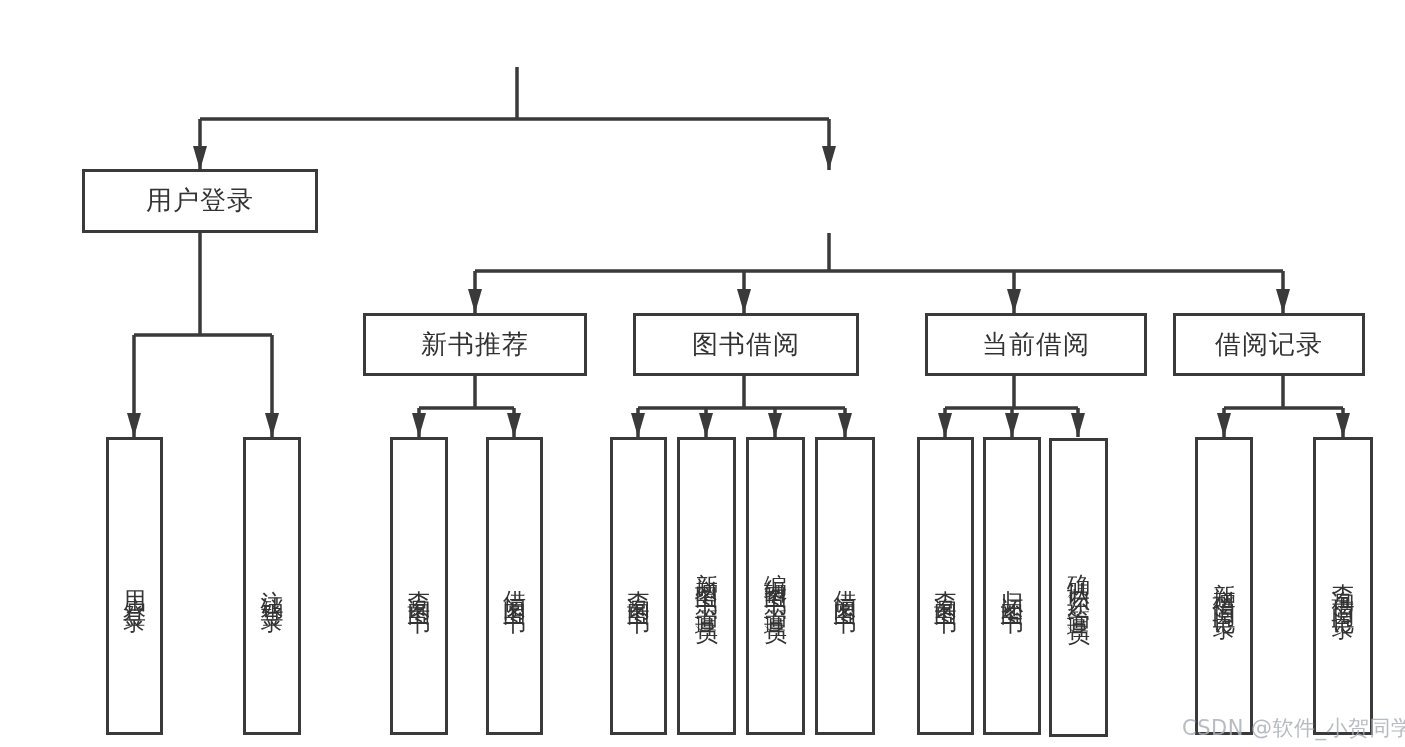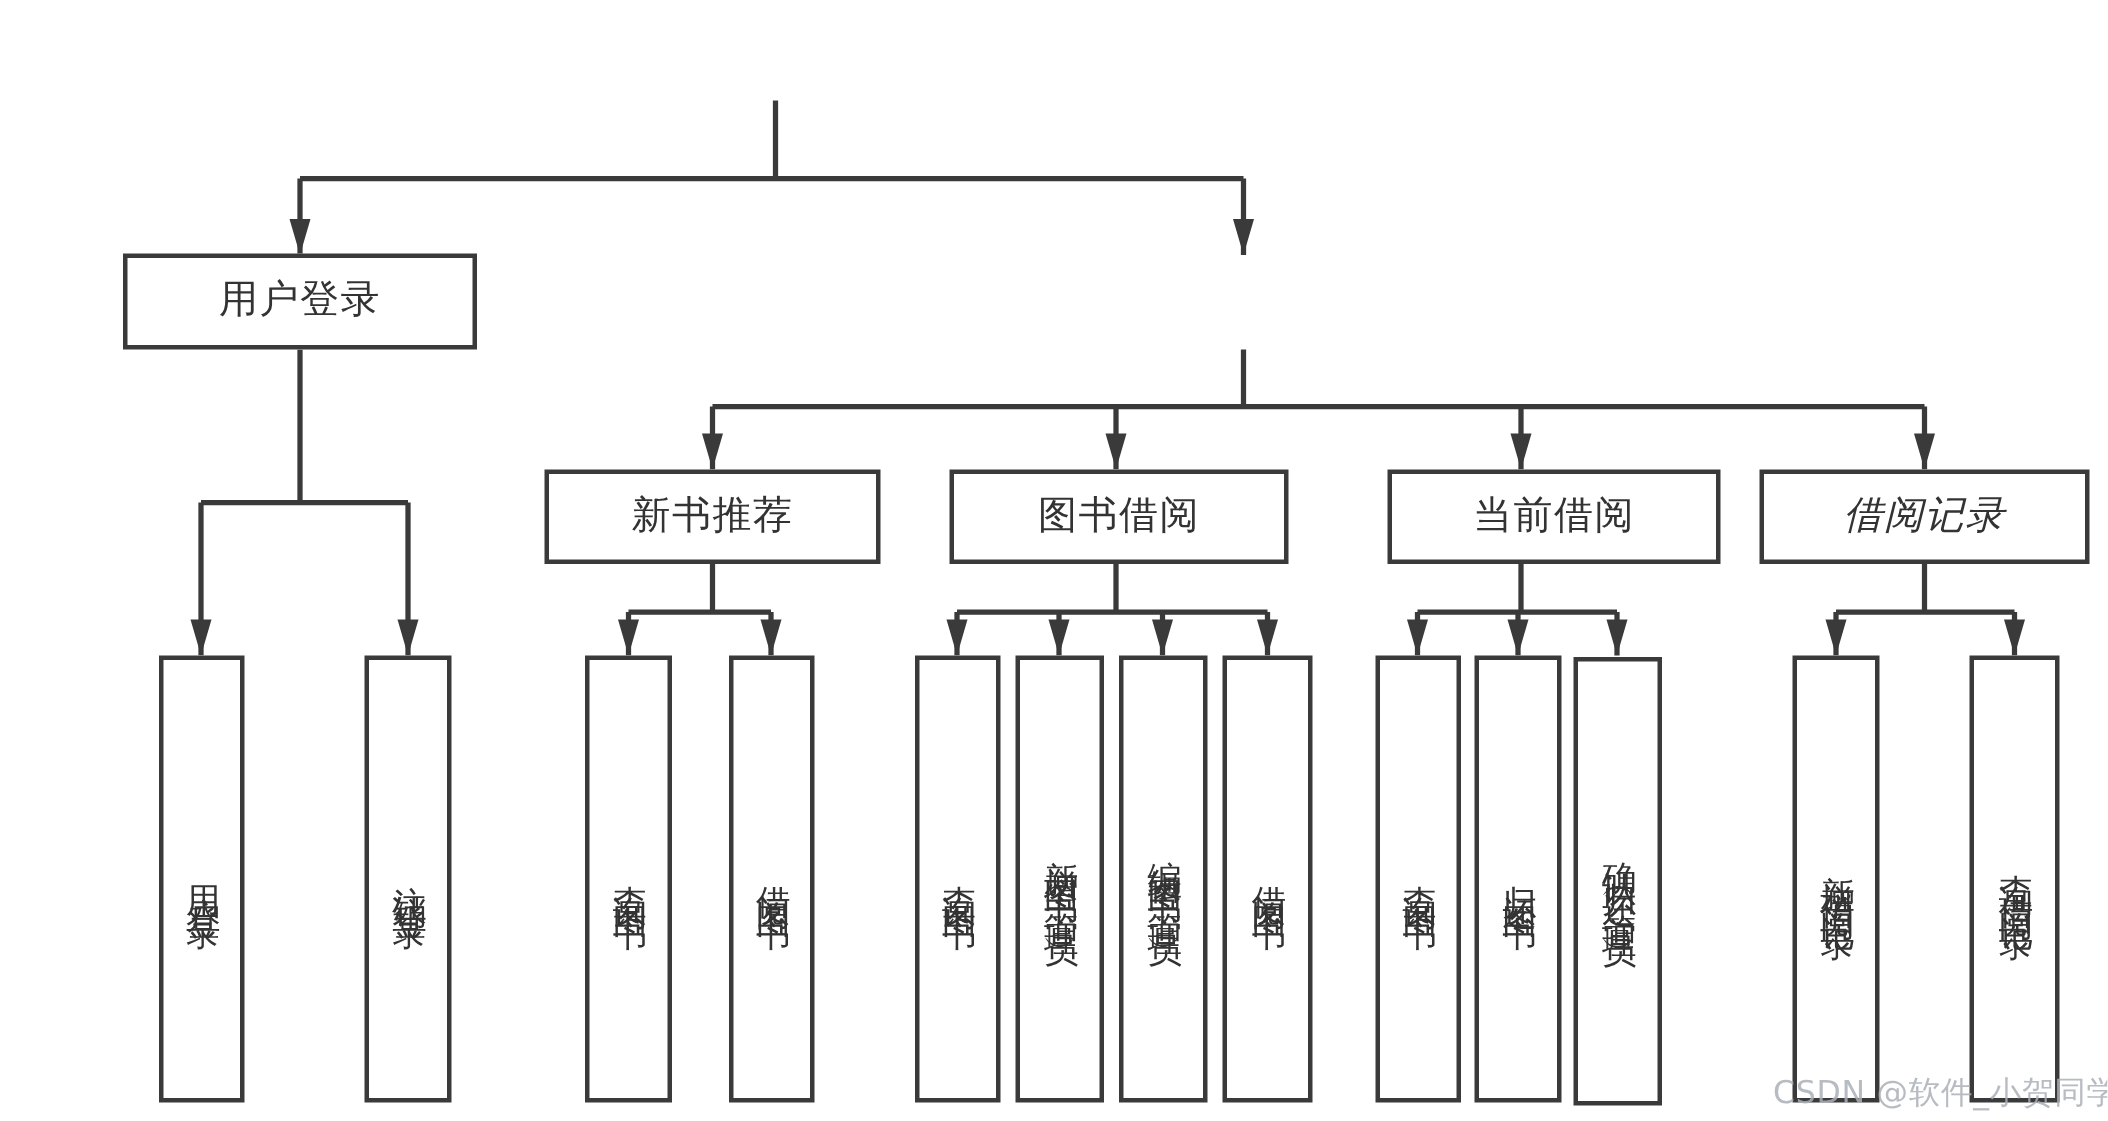--- a/index.html
+++ b/index.html
@@ -131,21 +131,21 @@
 
   <div class="node hnode" style="left:363px; top:313px; width:224px; height:63px;">
     <span class="hlabel">新书推荐</span>
   </div>
   <div class="node hnode" style="left:633px; top:313px; width:226px; height:63px;">
     <span class="hlabel">图书借阅</span>
   </div>
   <div class="node hnode" style="left:903px; top:313px; width:222px; height:63px;margin-left:22px;">
     <span class="hlabel">当前借阅</span>
   </div>
-  <div class="node hnode" style="left:1173px; top:313px; width:220px; height:63px;font-style:italic;">
+  <div class="node hnode" style="left:1173px; top:313px; width:192px; height:63px;">
     <span class="hlabel">借阅记录</span>
   </div>
 
   <div class="node vnode" style="left:106px; top:437px; width:57px; height:298px;">
     <span class="vlabel">用户登录</span>
   </div>
   <div class="node vnode" style="left:243px; top:437px; width:58px; height:298px;">
     <span class="vlabel">注销登录</span>
   </div>
 

